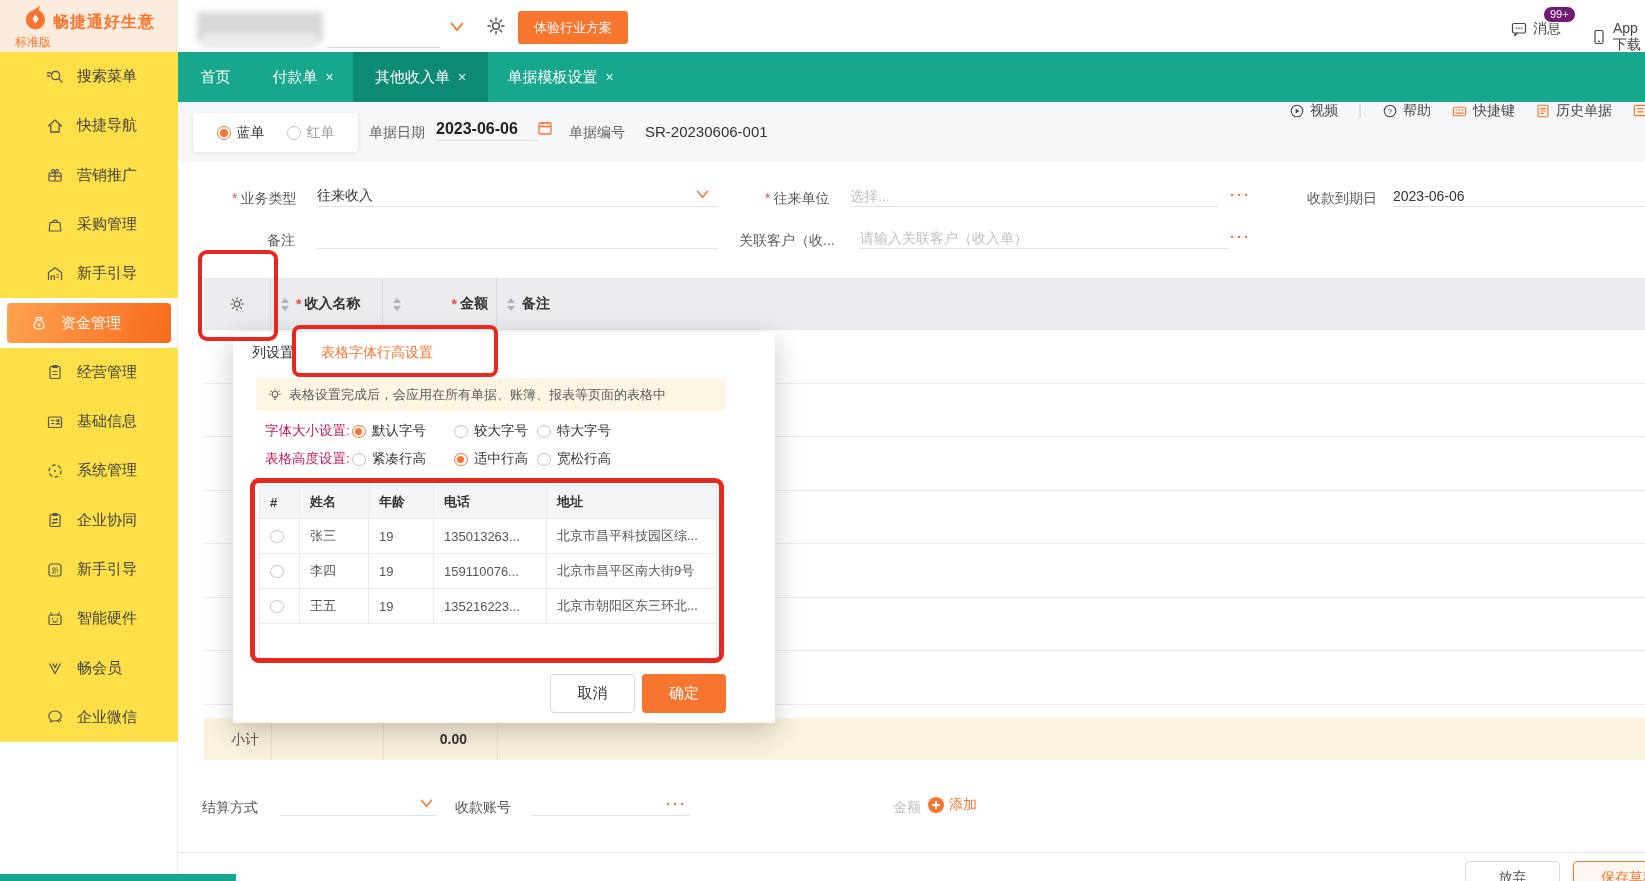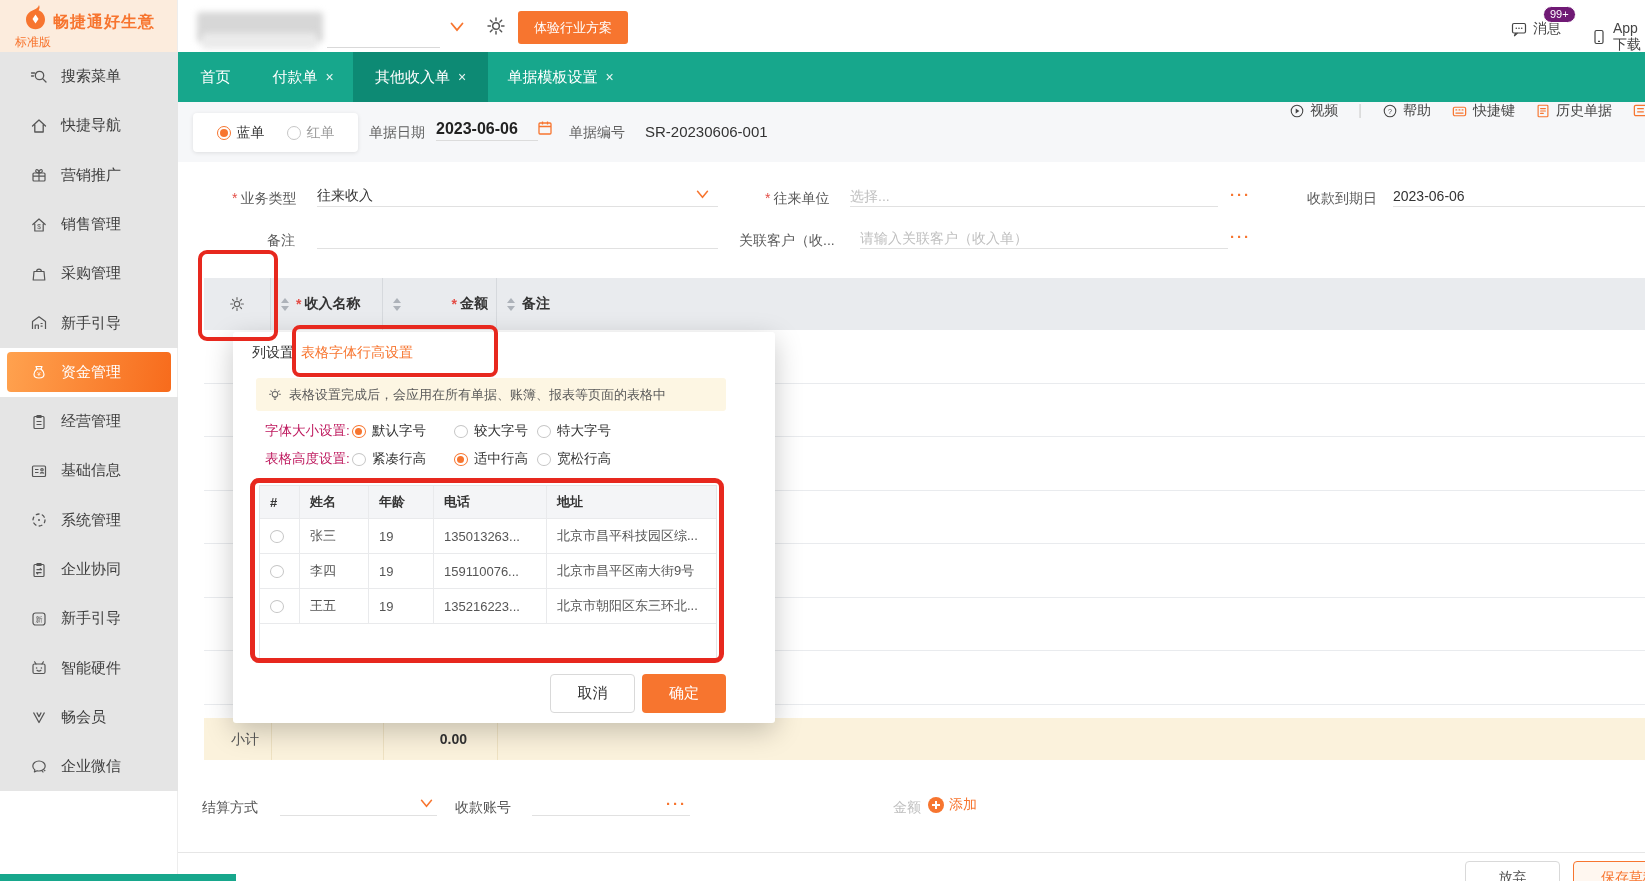--- a/index.html
+++ b/index.html
@@ -7,21 +7,21 @@
 .screen{position:relative;width:1645px;height:881px;overflow:hidden;background:#fff;
   font-family:"Liberation Sans","DejaVu Sans",sans-serif;font-size:14px;color:#333}
 .abs{position:absolute}
 svg{display:block}
 
 .sidebar{position:absolute;left:0;top:0;width:178px;height:881px;background:#fff;border-right:1px solid #ededed;z-index:5}
 .brand{position:relative;height:52px;background:#fcecdd}
 .brand-name{position:absolute;left:53px;top:12px;font-size:16px;font-weight:bold;color:#f7752f;letter-spacing:1px}
 .brand-edition{position:absolute;left:15px;top:34px;font-size:12px;color:#f7752f}
 .nav{position:absolute;top:52px;left:0;width:178px}
-.nav-item{height:49.3px;display:flex;align-items:center;padding-left:30px;gap:13px;font-size:15px;color:#3f3f3f;cursor:pointer;background:#e5e5e5}
+.nav-item{height:49.3px;display:flex;align-items:center;padding-left:46px;gap:13px;font-size:15px;color:#3f3f3f;cursor:pointer;background:#fde047}
 .nav-item .nico{width:18px;height:18px;color:#565656;flex:0 0 18px}
 .nav-item.active{height:40px;margin:4.6px 7px;border-radius:4px;padding-left:23px;
   background:linear-gradient(100deg,#ffa24f 0%,#f76b1c 100%);color:#fff}
 .nav-item.active .nico{color:#fff}
 
 .topbar{position:absolute;left:178px;top:0;width:1467px;height:52px;background:#fff}
 .blur1{position:absolute;left:19px;top:12px;width:126px;height:30px;background:#d7d7d7;border-radius:3px;filter:blur(3px)}
 .blur2{position:absolute;left:24px;top:33px;width:115px;height:16px;background:#ebebeb;border-radius:3px;filter:blur(3px)}
 .hline{position:absolute;left:149px;top:47px;width:113px;height:1px;background:#d9d9d9}
 .cta-btn{position:absolute;left:340px;top:11px;width:110px;height:33px;background:#f7752f;color:#fff;border:none;border-radius:3px;font-size:13px;cursor:pointer;font-family:inherit}
@@ -135,29 +135,20 @@
       </div>
       <div class="nav-item">
         <span class="nico">
             <svg viewBox="0 0 18 18" fill="none" stroke="currentColor" stroke-width="1.2" stroke-linejoin="round">
               <rect x="3" y="7" width="12" height="8" rx="1"></rect>
               <path d="M9 7v8M3 10.2h12"></path>
               <path d="M9 7C6.5 7 5 5.5 6 4s3 .5 3 3zm0 0c2.5 0 4-1.5 3-3s-3 .5-3 3z"></path>
             </svg>
           </span>
         <span class="nlabel">营销推广</span>
-      </div>
-      <div class="nav-item">
-        <span class="nico">
-            <svg viewBox="0 0 18 18" fill="none" stroke="currentColor" stroke-width="1.2" stroke-linecap="round" stroke-linejoin="round">
-              <path d="M2.8 8.5L9 3l6.2 5.5M4.8 8v7h8.4V8"></path>
-              <text x="9" y="13.4" text-anchor="middle" font-size="6.5" fill="currentColor" stroke="none">$</text>
-            </svg>
-          </span>
-        <span class="nlabel">销售管理</span>
       </div>
       <div class="nav-item">
         <span class="nico">
             <svg viewBox="0 0 18 18" fill="none" stroke="currentColor" stroke-width="1.2" stroke-linejoin="round">
               <path d="M4 6.5h10l.8 8.5H3.2z"></path>
               <path d="M6.6 6.5a2.4 2.4 0 014.8 0"></path>
             </svg>
           </span>
         <span class="nlabel">采购管理</span>
       </div>
@@ -471,21 +462,21 @@
     </span>
   </div>
 
   <div class="bottom-divider"></div>
   <button class="btn-outline" style="left:1465px;width:95px">放弃</button>
   <button class="btn-orange-outline" style="left:1573px;width:112px">保存草稿</button>
   <div class="teal-strip"></div>
 
   <div class="modal">
     <span class="mtab plain" style="left:19px">列设置</span>
-    <span class="mtab active" style="left:68px">表格字体行高设置</span>
+    <span class="mtab active" style="left:88px">表格字体行高设置</span>
     <span class="mtab-underline"></span>
     <div class="tip">
       <span>
           <svg width="14" height="14" viewBox="0 0 18 18" fill="none" stroke="#666" stroke-width="1.3" stroke-linecap="round">
             <circle cx="9" cy="8" r="3.6"></circle>
             <path d="M7.6 12.4h2.8M8.2 14.4h1.6M9 1.5v1.2M3.6 3.6l.9.9M14.4 3.6l-.9.9M2 8h1.3M14.7 8H16"></path>
           </svg>
         </span>
       <span>表格设置完成后，会应用在所有单据、账簿、报表等页面的表格中</span>
     </div>

